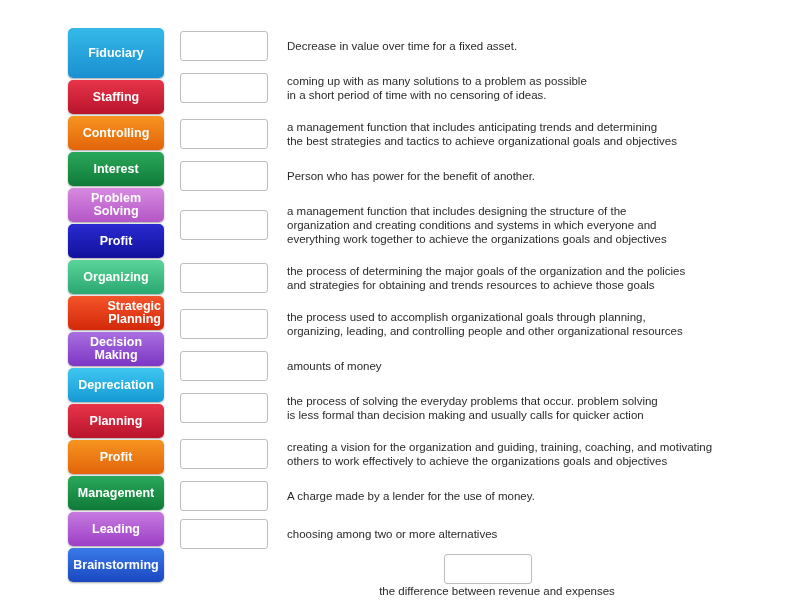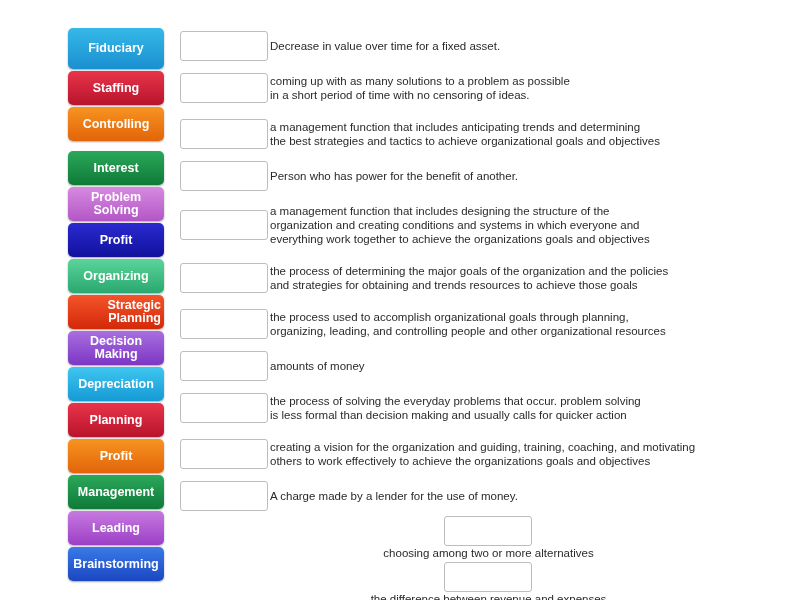--- a/index.html
+++ b/index.html
@@ -62,37 +62,37 @@
   .drop-slot {
     width: 88px;
     height: 30px;
     background: #ffffff;
     border: 1px solid #bdbdbd;
     border-radius: 3px;
     flex: none;
     cursor: pointer;
   }
   .definition {
-    margin-left: 2px;
+    margin-left: 19px;
     font-size: 11.5px;
     color: #2a2a2a;
     line-height: 14px;
     white-space: pre-line;
   }
 </style>
 </head>
 <body>
 
 <div id="app">
 
   <div id="terms-column">
-      <div class="term-tile" style="background: linear-gradient(rgb(53, 185, 232), rgb(26, 143, 208)); height: 41px;">Fiduciary</div>
+      <div class="term-tile" style="background: linear-gradient(rgb(53, 185, 232), rgb(26, 143, 208)); height: 50px;">Fiduciary</div>
       <div class="term-tile" style="background: linear-gradient(rgb(232, 52, 74), rgb(184, 20, 44)); height: 34px;">Staffing</div>
       <div class="term-tile" style="background: linear-gradient(rgb(247, 148, 32), rgb(226, 100, 10)); height: 34px;">Controlling</div>
-      <div class="term-tile" style="background: linear-gradient(rgb(42, 168, 90), rgb(15, 122, 56)); height: 34px; margin-top: 8px;">Interest</div>
+      <div class="term-tile" style="background: linear-gradient(rgb(42, 168, 90), rgb(15, 122, 56)); height: 34px;">Interest</div>
       <div class="term-tile" style="background: linear-gradient(rgb(215, 138, 224), rgb(179, 86, 198)); height: 34px;">Problem Solving</div>
       <div class="term-tile" style="background: linear-gradient(rgb(42, 42, 208), rgb(17, 17, 156)); height: 34px;">Profit</div>
       <div class="term-tile" style="background: linear-gradient(rgb(90, 212, 154), rgb(42, 168, 112)); height: 34px;">Organizing</div>
       <div class="term-tile" style="background: linear-gradient(rgb(244, 84, 42), rgb(211, 41, 10)); height: 34px; text-align: right;">Strategic Planning</div>
       <div class="term-tile" style="background: linear-gradient(rgb(169, 111, 224), rgb(124, 54, 196)); height: 34px;">Decision Making</div>
       <div class="term-tile" style="background: linear-gradient(rgb(63, 198, 240), rgb(21, 154, 212)); height: 34px;">Depreciation</div>
       <div class="term-tile" style="background: linear-gradient(rgb(232, 52, 74), rgb(184, 20, 44)); height: 34px;">Planning</div>
       <div class="term-tile" style="background: linear-gradient(rgb(247, 148, 32), rgb(226, 100, 10)); height: 34px;">Profit</div>
       <div class="term-tile" style="background: linear-gradient(rgb(42, 168, 90), rgb(15, 122, 56)); height: 34px;">Management</div>
       <div class="term-tile" style="background: linear-gradient(rgb(199, 122, 224), rgb(156, 63, 198)); height: 34px;">Leading</div>
@@ -145,21 +145,21 @@
       </div>
       <div class="row" style="min-height: 44px;">
         <div class="drop-slot"></div>
         <div class="definition">creating a vision for the organization and guiding, training, coaching, and motivating
 others to work effectively to achieve the organizations goals and objectives</div>
       </div>
       <div class="row" style="min-height: 36px;">
         <div class="drop-slot"></div>
         <div class="definition">A charge made by a lender for the use of money.</div>
       </div>
-      <div class="row" style="min-height: 36px; flex-direction: column;">
+      <div class="row" style="min-height: 36px;">
         <div class="drop-slot"></div>
         <div class="definition">choosing among two or more alternatives</div>
       </div>
       <div class="row" style="min-height: 36px; flex-direction: column;">
         <div class="drop-slot"></div>
         <div class="definition">the difference between revenue and expenses</div>
       </div>
       <div class="row" style="min-height: 44px;">
         <div class="drop-slot"></div>
       </div>

